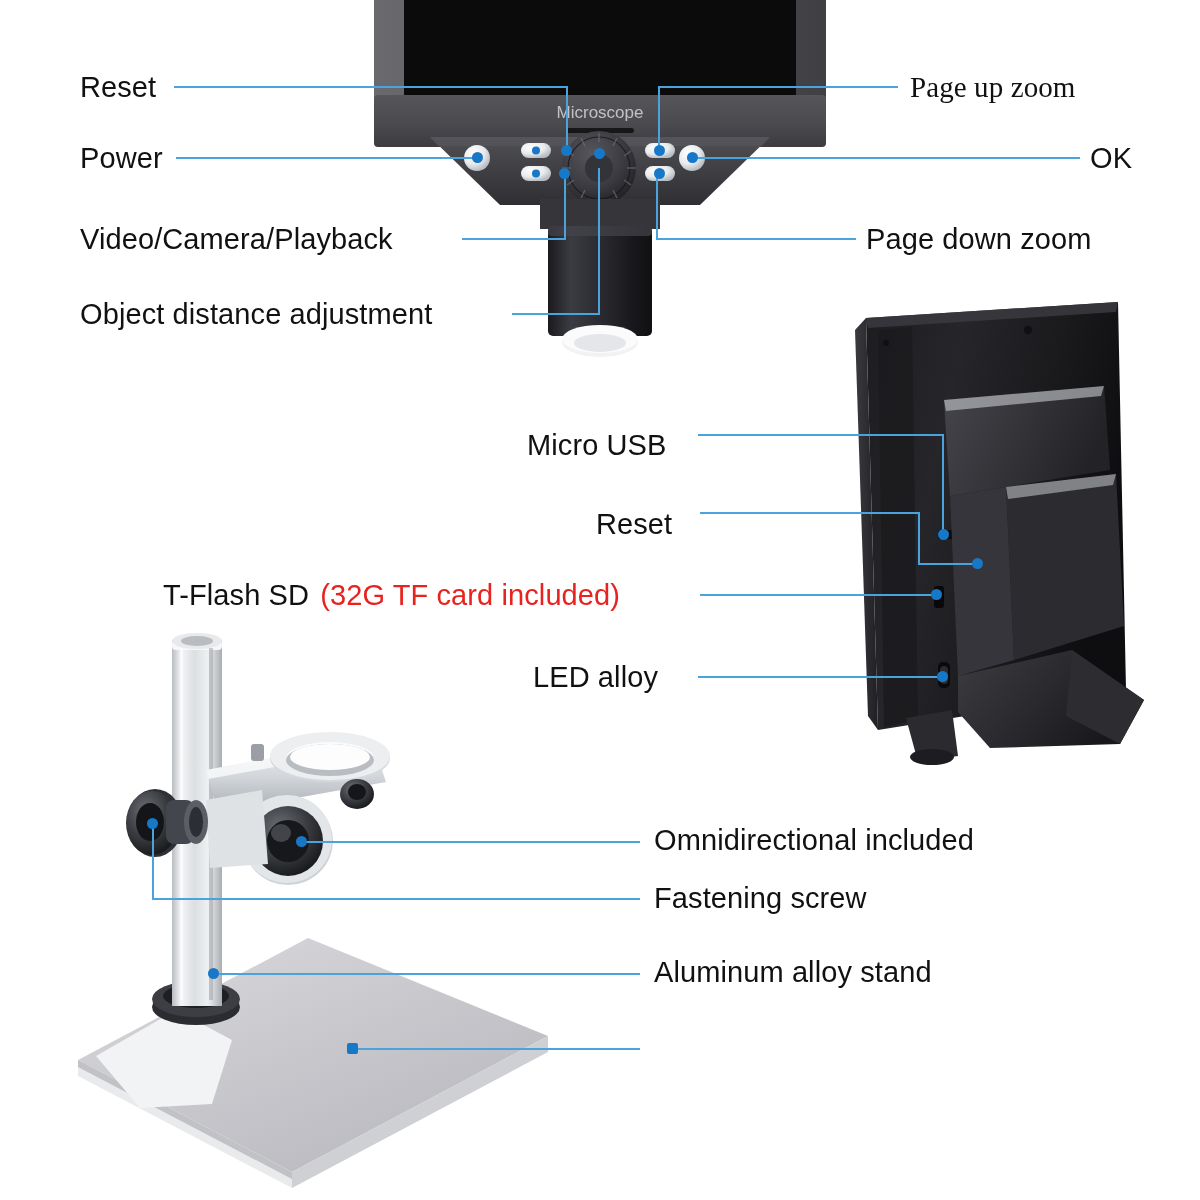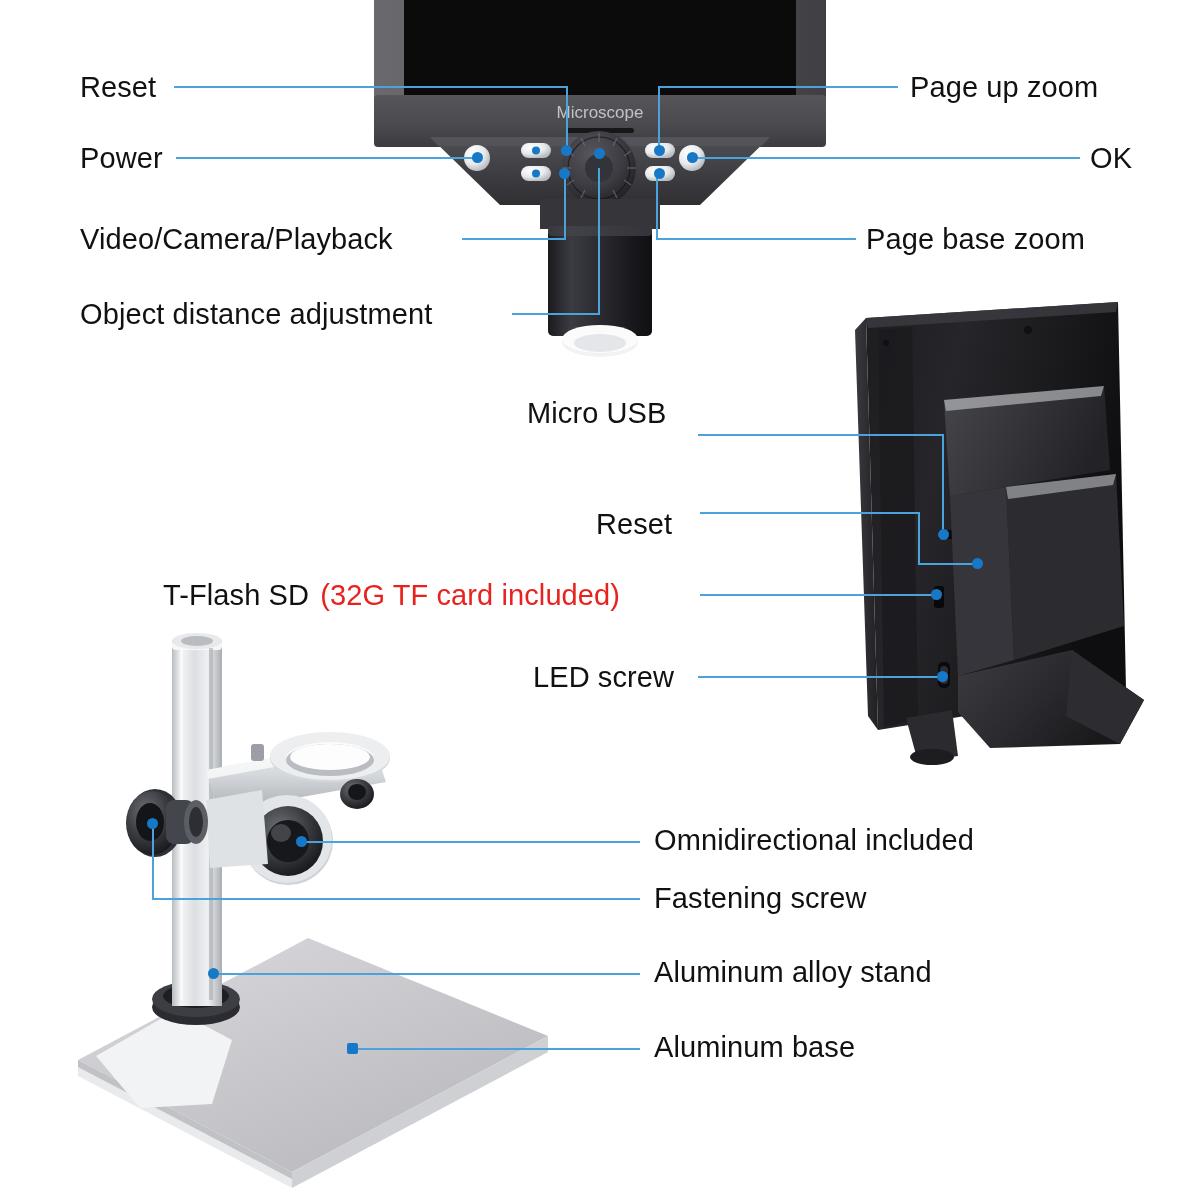--- a/index.html
+++ b/index.html
@@ -344,38 +344,37 @@
   <div class="dot sq" style="left:347px; top:1043px;"></div>
 
   <div class="lbl" style="left:80px; top:73px;">Reset</div>
 
   <div class="lbl" style="left:80px; top:144px;">Power</div>
 
   <div class="lbl" style="left:80px; top:225px;">Video/Camera/Playback</div>
 
   <div class="lbl" style="left:80px; top:300px;">Object distance adjustment</div>
 
-  <div class="lbl" style="left:910px; top:73px;">Page up zoom</div>
+  <div class="lbl" style="left:910px; top:73px;font-family:Liberation Serif, serif;">Page up zoom</div>
 
   <div class="lbl" style="left:1090px; top:144px;">OK</div>
 
-  <div class="lbl" style="left:866px; top:225px;">Page base zoom</div>
-
-  <div class="lbl" style="left:527px; top:399px;text-align:right;">Micro USB</div>
+  <div class="lbl" style="left:866px; top:225px;">Page down zoom</div>
+
+  <div class="lbl" style="left:527px; top:431px;text-align:right;">Micro USB</div>
 
   <div class="lbl" style="left:596px; top:510px;">Reset</div>
 
   <div class="lbl" style="left:163px; top:581px;">
     <span>T-Flash SD</span>
     <span class="red" style="margin-left:3px;">(32G TF card included)</span>
   </div>
 
-  <div class="lbl" style="left:533px; top:663px;">LED screw</div>
+  <div class="lbl" style="left:533px; top:663px;">LED alloy</div>
 
   <div class="lbl" style="left:654px; top:826px;">Omnidirectional included</div>
 
   <div class="lbl" style="left:654px; top:958px;">Aluminum alloy stand</div>
 
   <div class="lbl" style="left:654px; top:884px;">Fastening screw</div>
 
-  <div class="lbl" style="left:654px; top:1033px;">Aluminum base</div>
 
 </div>
 
 </body></html>

